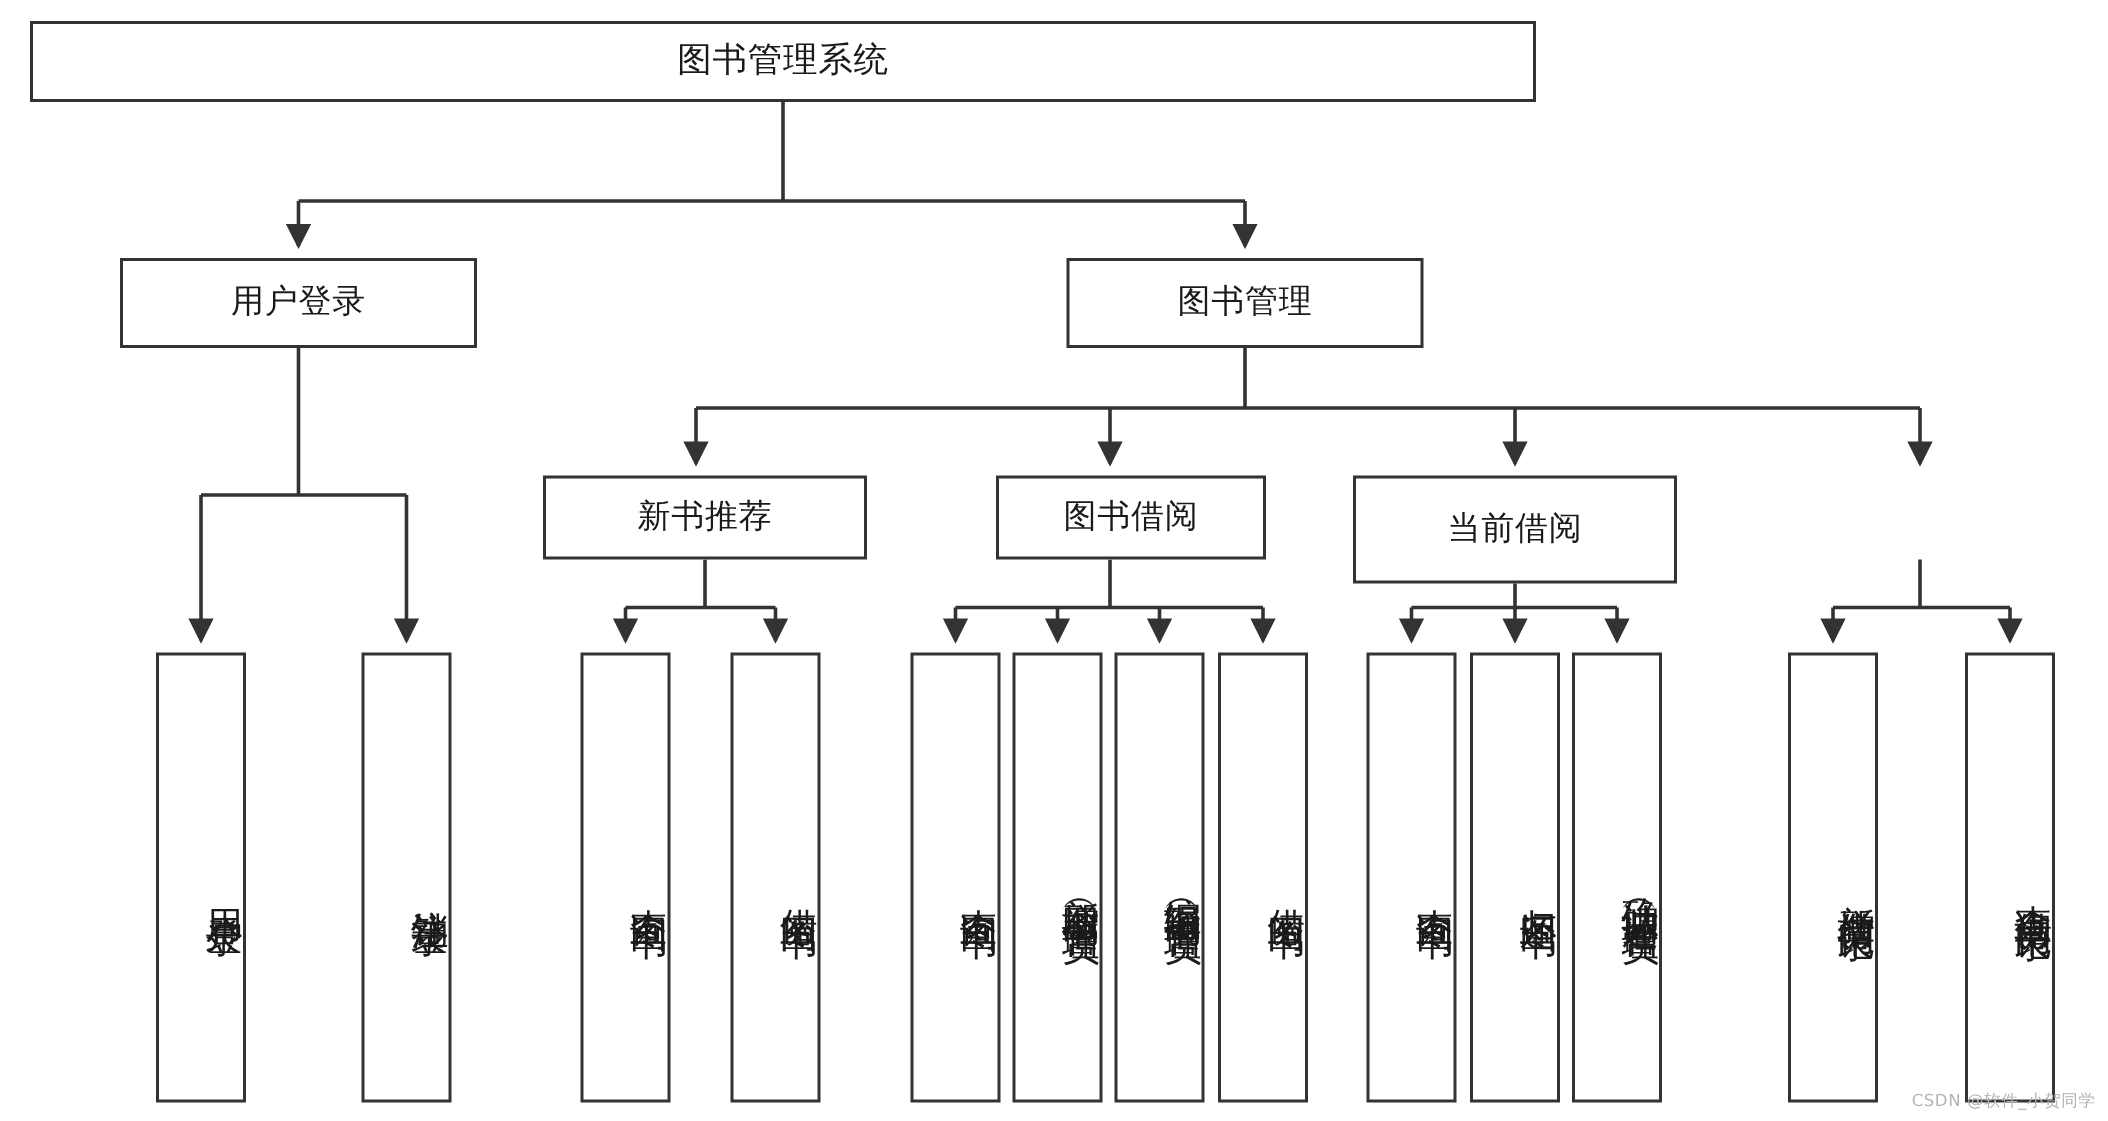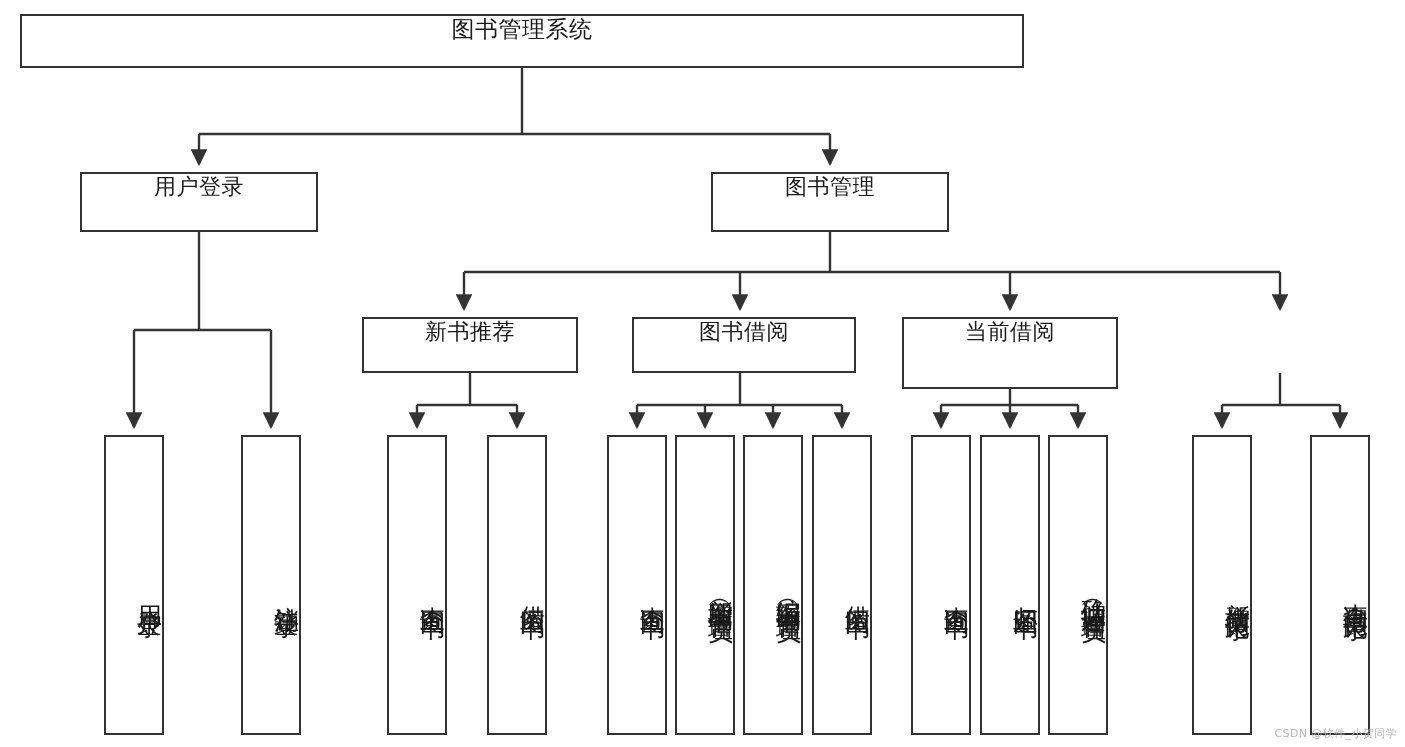--- a/index.html
+++ b/index.html
@@ -29,20 +29,21 @@
     z-index: 1;
   }
   
   .node {
     position: absolute;
     z-index: 2;
     box-sizing: border-box;
     background: #ffffff;
     border: 2px solid #333333;
     display: flex;
+    align-items: center;
     justify-content: center;
     text-align: center;
   }
   .node .label {
     display: block;
     color: #1a1a1a;
     line-height: 1.18;
     letter-spacing: 0.5px;
   }
   
@@ -146,21 +147,21 @@
   </div>
 
   <div class="node branch" style="left:711px; top:172px; width:238px; height:60px;">
     <span class="label">图书管理</span>
   </div>
 
   <div class="node branch" style="left:362px; top:317px; width:216px; height:56px;">
     <span class="label">新书推荐</span>
   </div>
 
-  <div class="node branch" style="left:632px; top:317px; width:224px; height:56px;">
+  <div class="node branch" style="left:664px; top:317px; width:180px; height:56px;">
     <span class="label">图书借阅</span>
   </div>
 
   <div class="node branch" style="left:902px; top:317px; width:216px; height:72px;">
     <span class="label">当前借阅</span>
   </div>
 
 
   <div class="node leaf" style="left:104px; top:435px; width:60px; height:300px;">
     <span class="label">用户登录</span>

